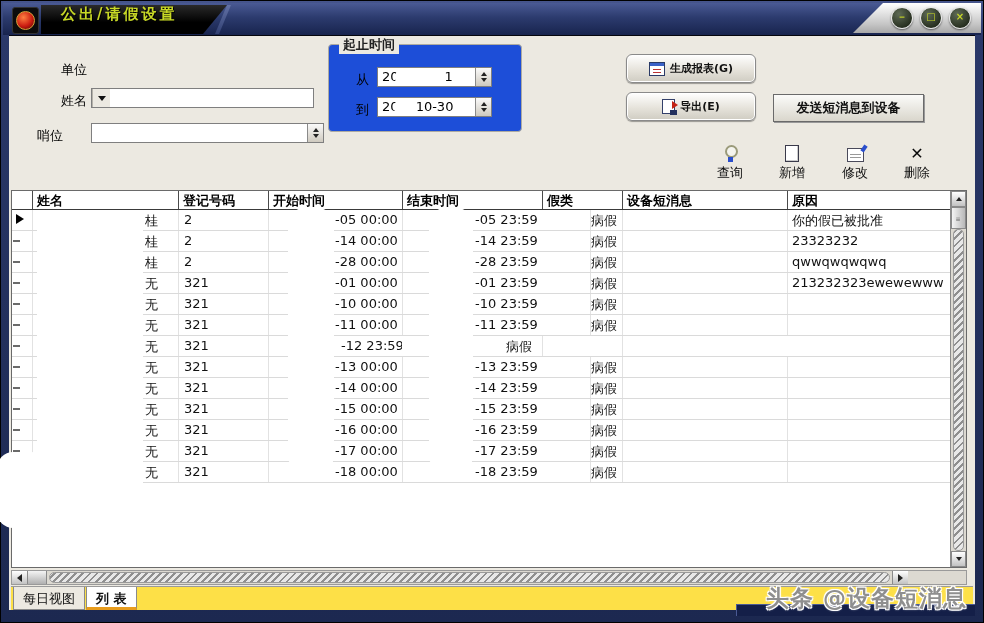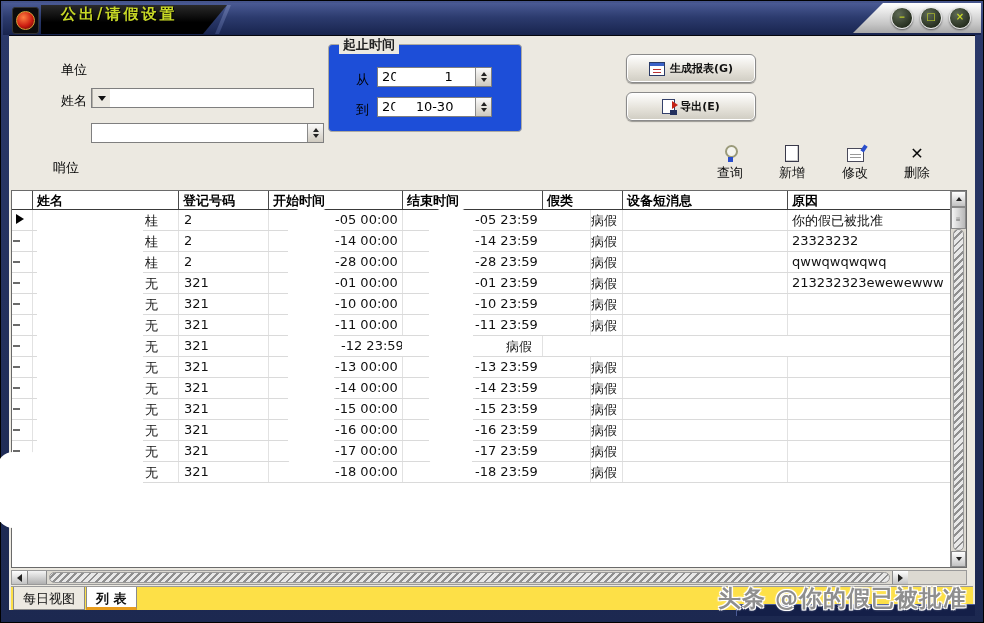--- a/index.html
+++ b/index.html
@@ -162,21 +162,21 @@
 
     <span class="lbl" style="left:52px;top:25px;">单位</span>
 
     <span class="lbl" style="left:52px;top:56px;">姓名</span>
     <div class="combo" style="left:82px;top:52px;width:223px;">
       <span class="drop">
           <span class="tri-dn"></span>
         </span>
     </div>
 
-    <span class="lbl" style="left:44px;top:91px;margin-top:32px;">哨位</span>
+    <span class="lbl" style="left:28px;top:91px;">哨位</span>
     <div class="combo" style="left:82px;top:87px;width:233px;">
       <span class="val"></span>
       <span class="spin">
           <span class="t-up"></span>
           <span class="t-dn"></span>
         </span>
     </div>
 
     <div class="fieldset">
       <span class="legend">起止时间</span>
@@ -198,20 +198,23 @@
       </div>
     </div>
 
     <div class="btn3d" style="left:617px;top:18px;width:128px;">
       <span class="icon-report"></span>
       <span>生成报表(G)</span>
     </div>
     <div class="btn3d" style="left:617px;top:56px;width:128px;">
       <span class="icon-export"></span>
       <span>导出(E)</span>
+    </div>
+    <div class="btn-flat" style="left:764px;top:58px;width:149px;">
+      <span>发送短消息到设备</span>
     </div>
 
     <div id="toolbar-host">
         <div class="tool" style="left: 690px; top: 108px;">
           <div class="ic">
             <span class="icon-query"></span>
           </div>
           <div class="cap">查询</div>
         </div>
         <div class="tool" style="left: 752px; top: 108px;">
@@ -435,15 +438,15 @@
       <div class="hs-plain"></div>
     </div>
 
     <div class="tabstrip" id="tabstrip">
         <div class="tab">每日视图</div>
         <div class="tab sel">列 表</div>
       </div>
 
   </div>
 
-  <div class="watermark">头条 @你的假已被批准</div>
+  <div class="watermark">头条 @设备短消息</div>
   <div class="corner-block"></div>
 </div>
 
 </body></html>

